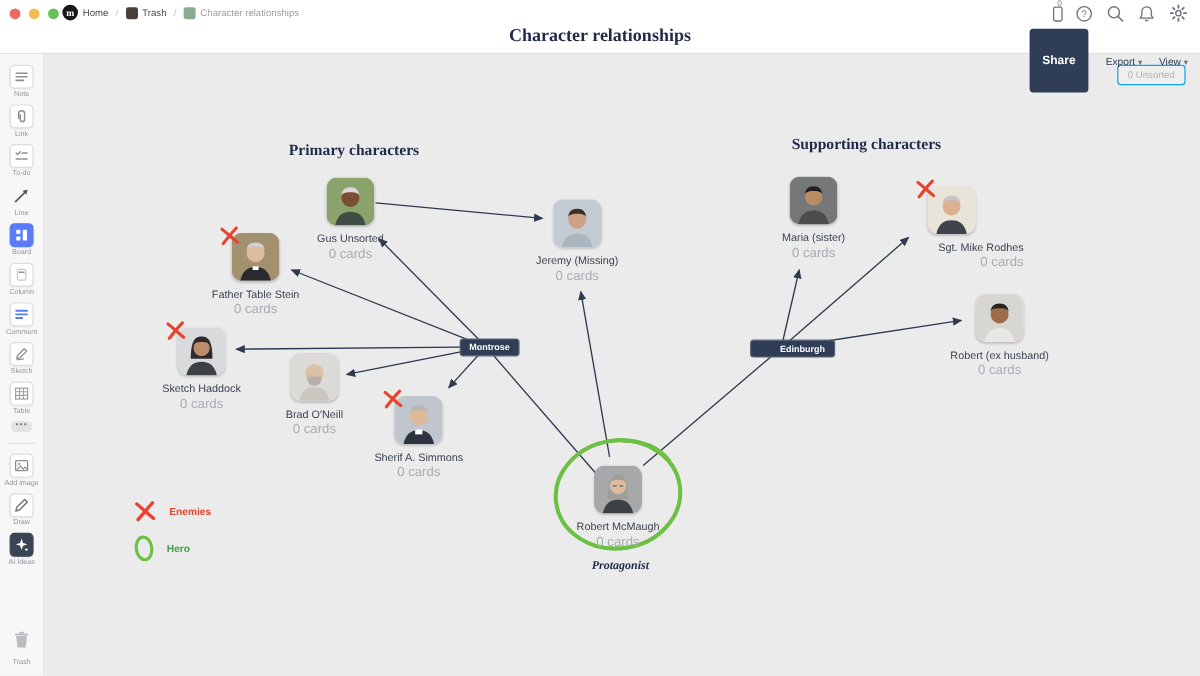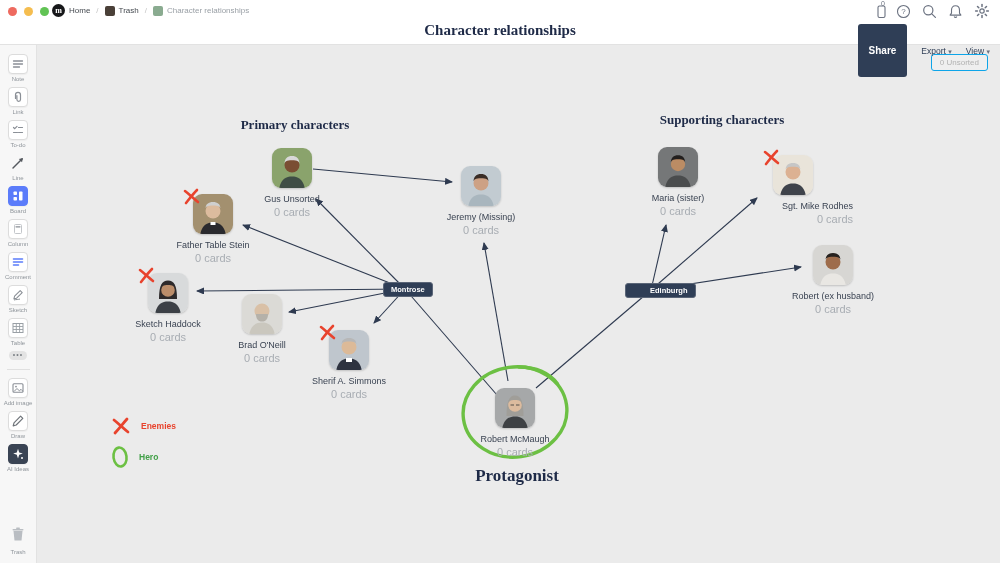--- a/index.html
+++ b/index.html
@@ -287,21 +287,21 @@
     </g>
   </svg>
 
   <div class="unsorted-pill">
     <span>0</span>
     <span>Unsorted</span>
   </div>
 
   <div class="section-heading" style="left:258px; top:72px;">Primary characters</div>
   <div class="section-heading" style="left:685px; top:67px;">Supporting characters</div>
-  <div class="section-heading" style="left:480px; top:421px; font-size:17px;">Protagonist</div>
+  <div class="section-heading" style="left:480px; top:421px; font-size:10px;font-style:italic;">Protagonist</div>
 
   <div class="node n-gus" style="left:195px; top:103px;">
     <div class="avatar-wrap">
         <svg width="40" height="40" viewBox="0 0 40 40">
           <rect width="40" height="40" fill="var(--bg)"></rect>
           <path d="M7 41 C9 31 14 28.5 20 28.5 C26 28.5 31 31 33 41 Z" fill="var(--shirt)"></path>
           <circle cx="20" cy="17" r="7.5" fill="var(--skin)"></circle>
           <path d="M12.5 16 C12.5 10.5 15.5 8 20 8 C24.5 8 27.5 10.5 27.5 16 C27.5 13.5 25.5 12.2 20 12.2 C14.5 12.2 12.5 13.5 12.5 16 Z" fill="var(--hair)"></path>
         </svg>
       </div>

